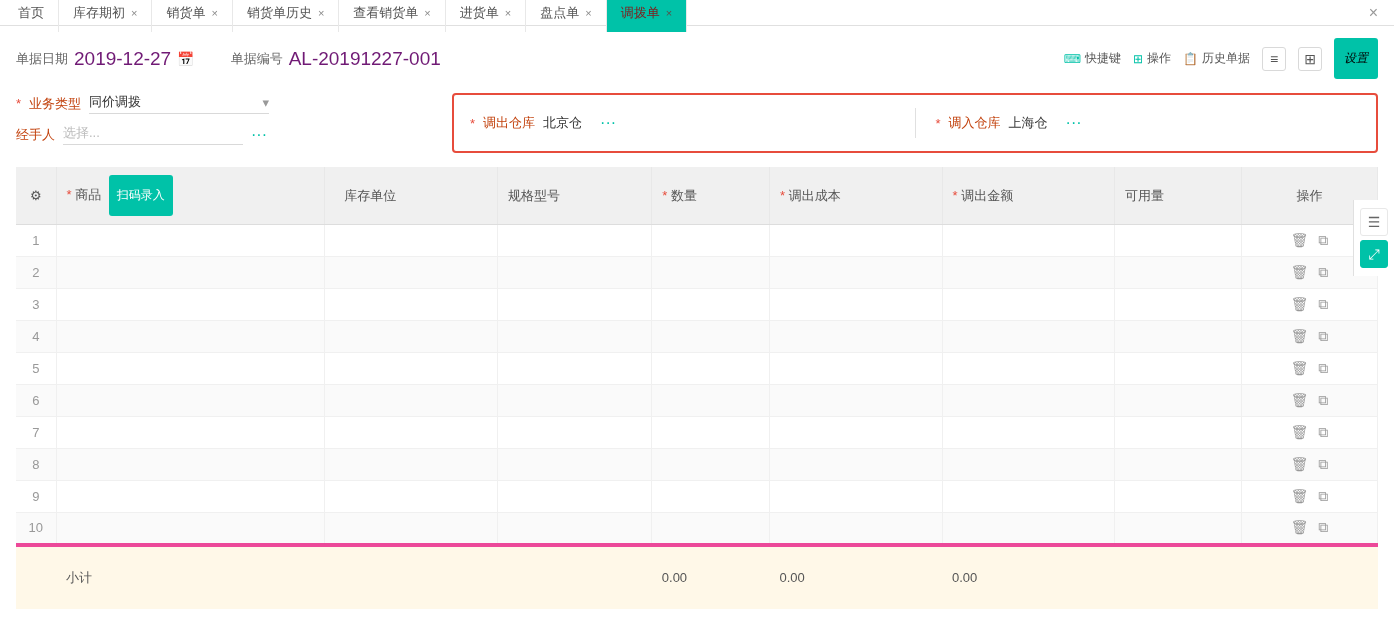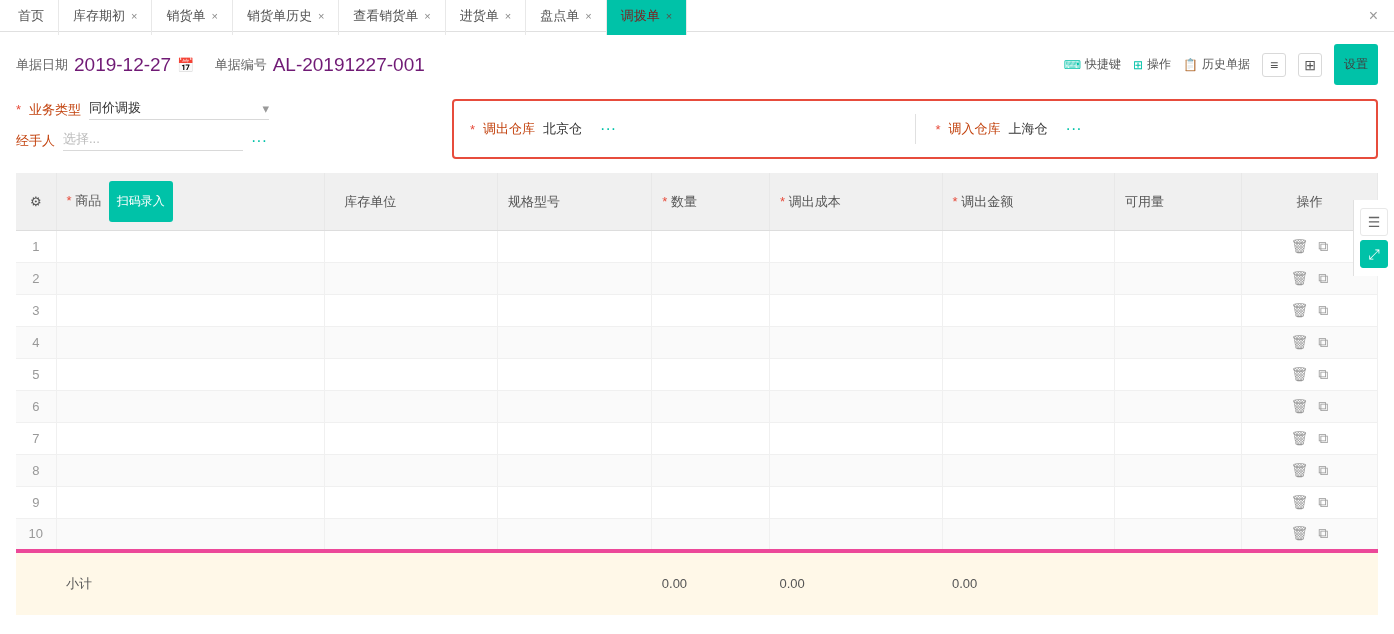--- a/index.html
+++ b/index.html
@@ -5,21 +5,21 @@
     * { box-sizing: border-box; margin: 0; padding: 0; }
     body { font-family: 'Microsoft YaHei', Arial, sans-serif; font-size: 13px; background: #f5f5f5; color: #333; }
 
     
     .tab-bar {
       display: flex;
       align-items: center;
       background: #fff;
       border-bottom: 1px solid #e0e0e0;
       padding: 0 8px;
-      height: 32px;
+      height: 26px;
     }
     .tab {
       display: flex;
       align-items: center;
       padding: 0 14px;
       height: 38px;
       cursor: pointer;
       font-size: 13px;
       color: #555;
       border-right: 1px solid #e8e8e8;
@@ -49,21 +49,21 @@
       background: #fff;
       padding: 12px 16px;
       min-height: 596px;
     }
 
     
     .top-toolbar {
       display: flex;
       align-items: center;
       margin-bottom: 14px;
-      gap: 20px;
+      gap: 36px;
     }
     .field-group {
       display: flex;
       align-items: center;
       gap: 6px;
     }
     .field-label { color: #666; font-size: 13px; }
     .field-value { color: #701a75; font-size: 19px; }
     .icon-btn {
       color: #666;
@@ -80,26 +80,27 @@
       display: flex;
       align-items: center;
       gap: 4px;
       color: #555;
       cursor: pointer;
       font-size: 12px;
     }
     .toolbar-btn .icon { color: #00c2a8; }
     .btn-setting {
       background: #00c2a8;
-      color: #404040;
+      color: #000000;
       border: none;
       border-radius: 3px;
       padding: 12px 10px;
       cursor: pointer;
       font-size: 12px;
+      font-style: italic;
     }
     .toolbar-icon-btn {
       width: 24px;
       height: 24px;
       border: 1px solid #d9d9d9;
       border-radius: 3px;
       display: flex;
       align-items: center;
       justify-content: center;
       cursor: pointer;

